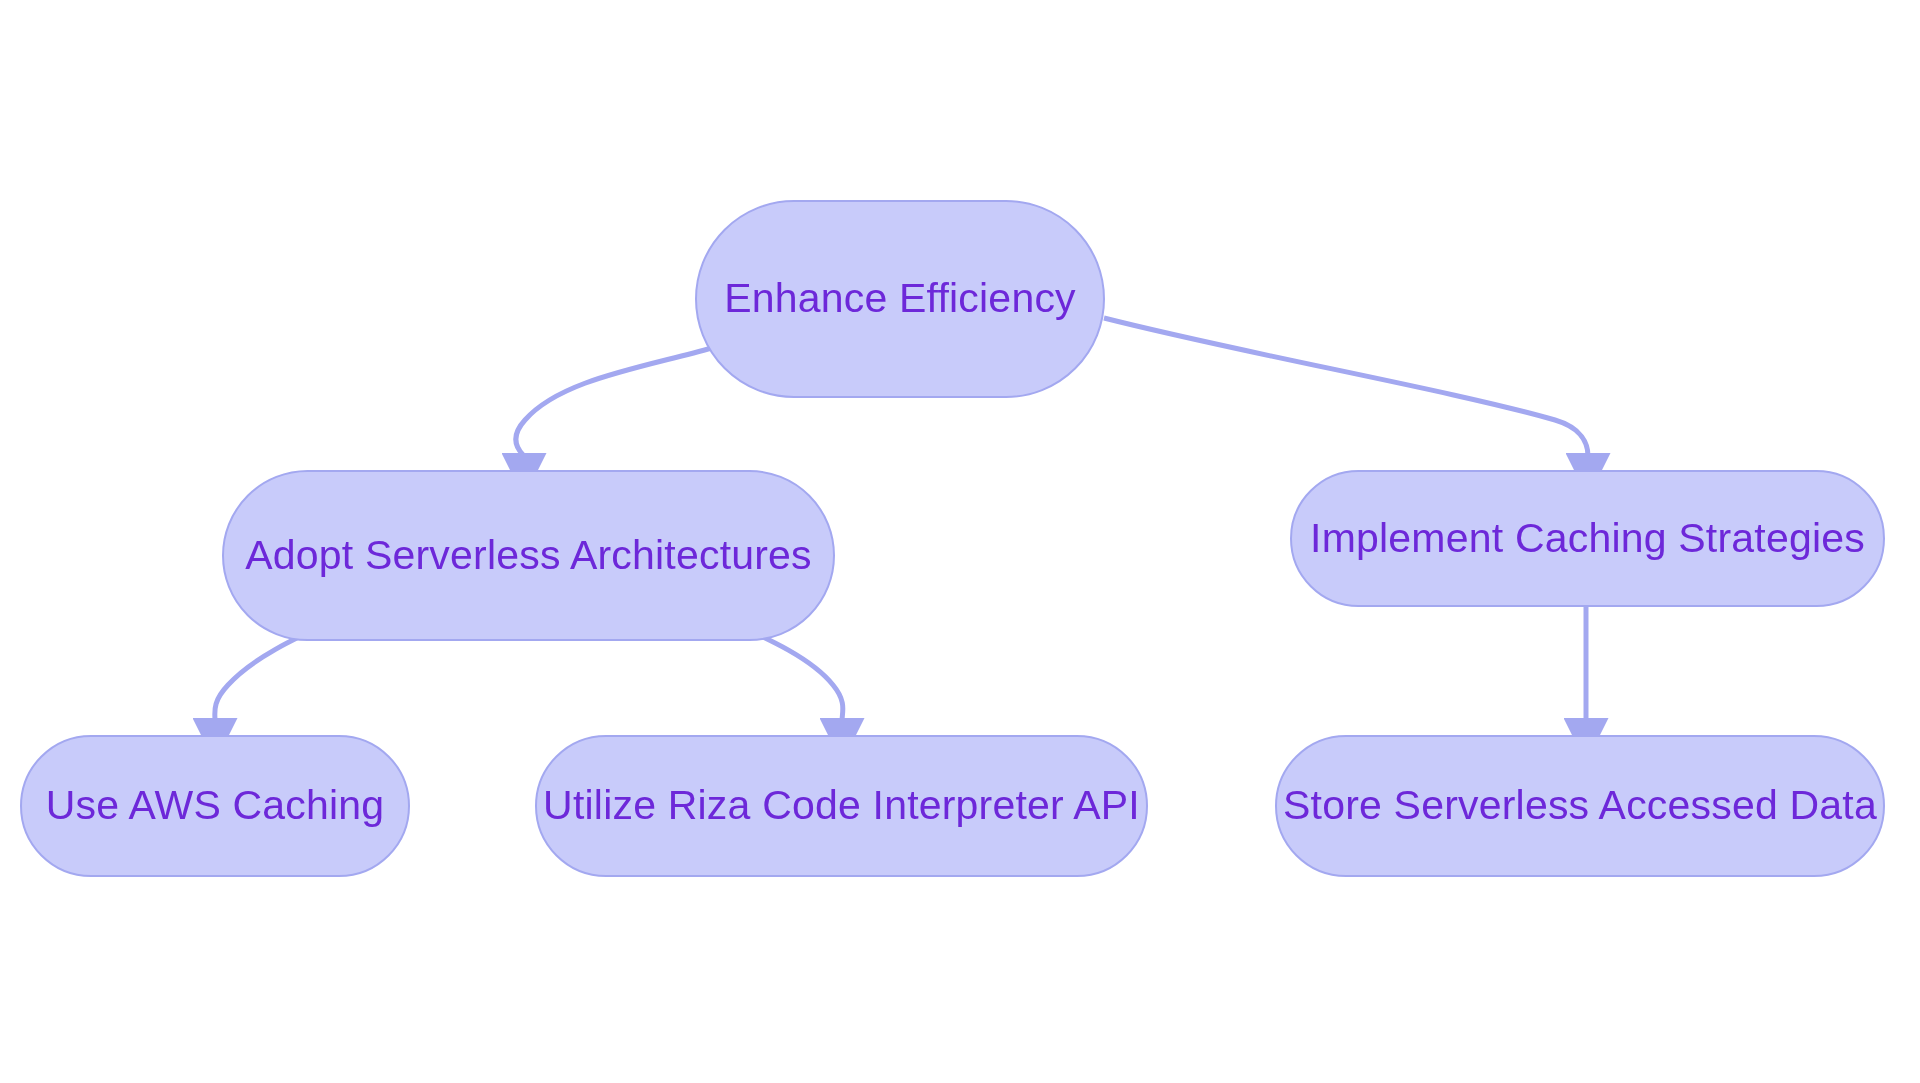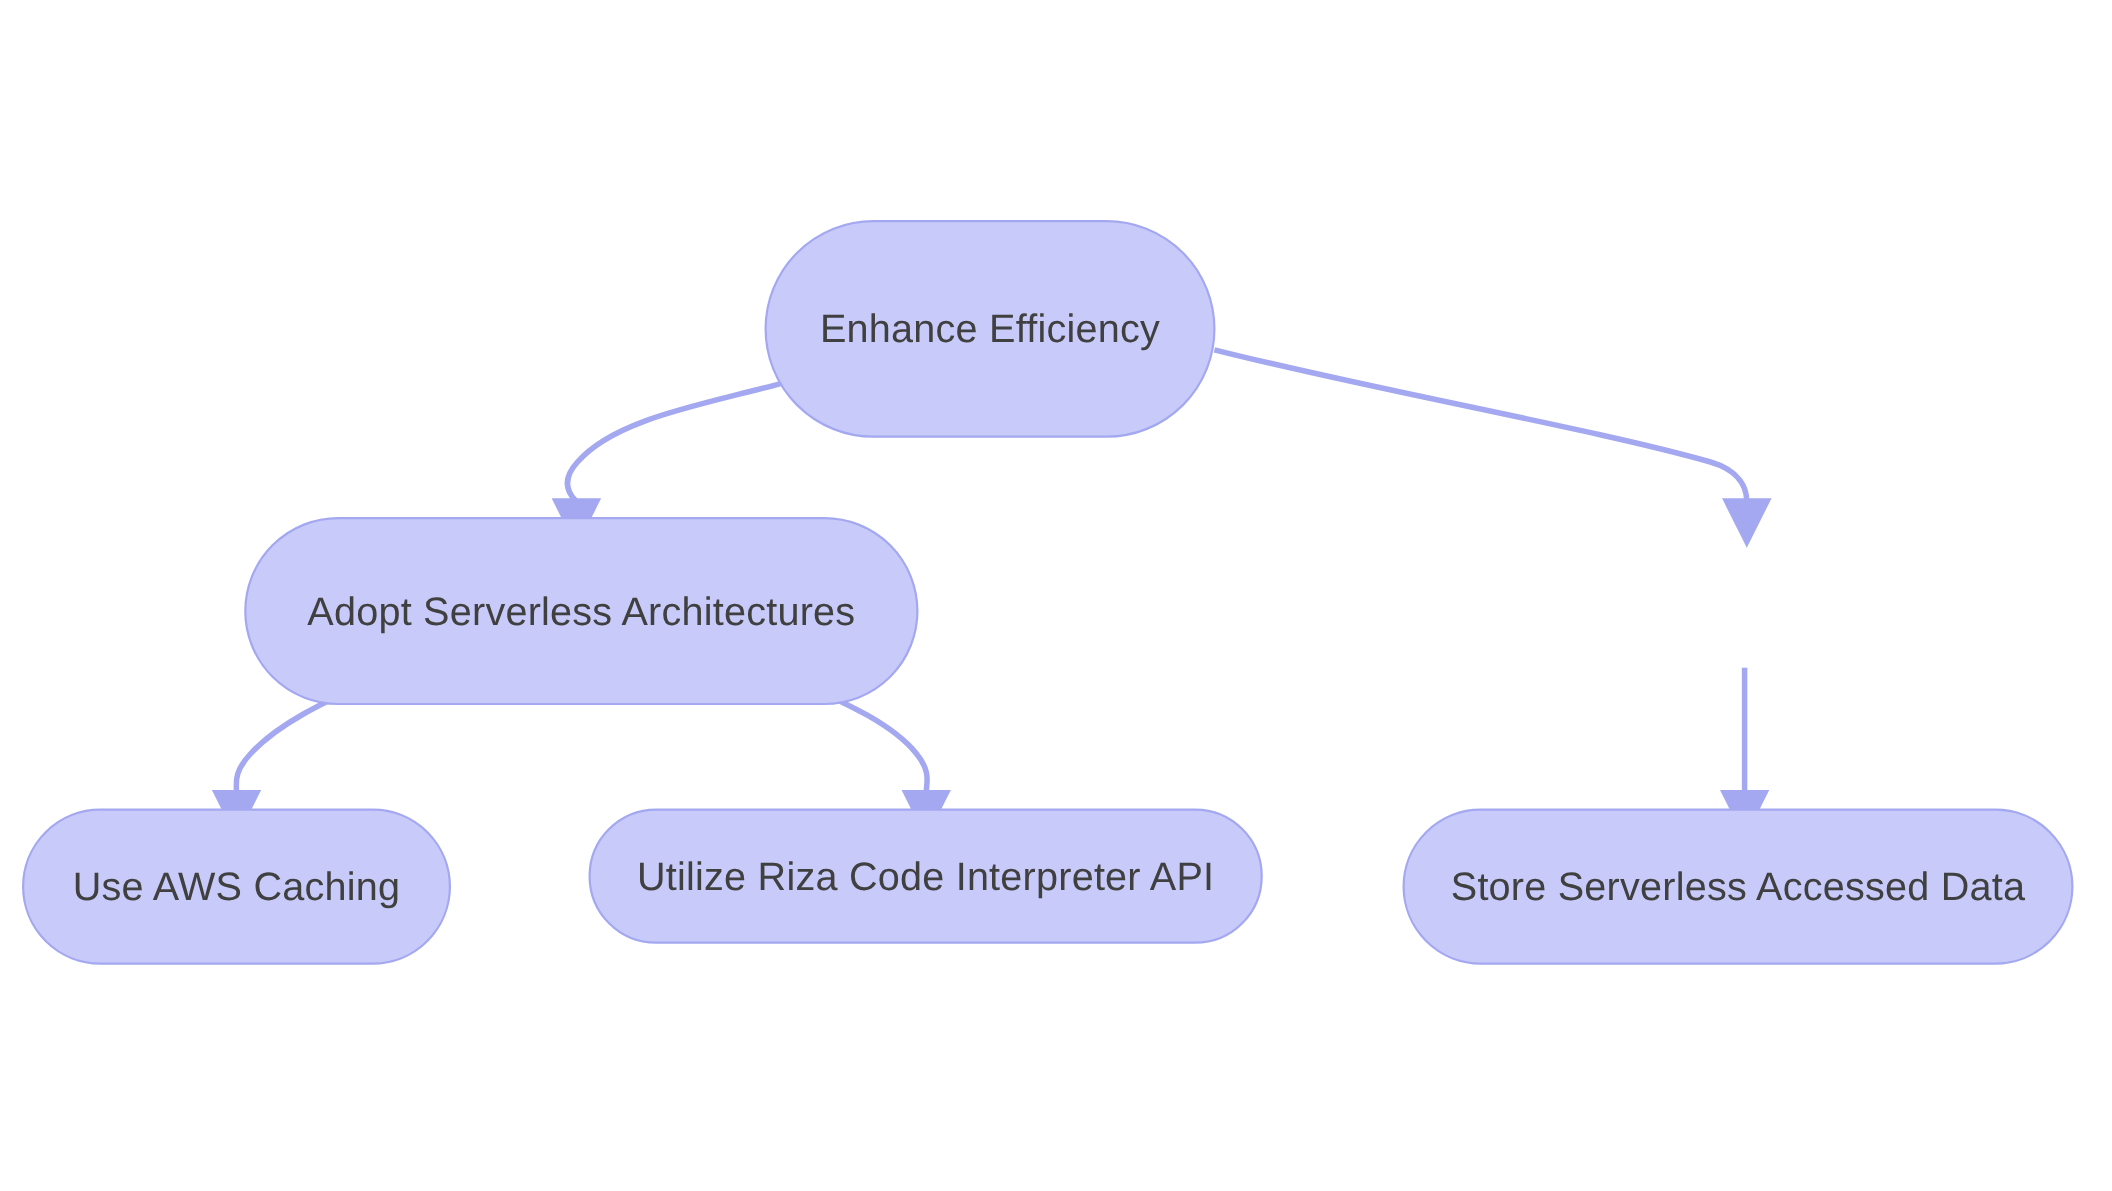--- a/index.html
+++ b/index.html
@@ -31,35 +31,35 @@
     box-sizing: border-box;
     background: #c8cbfa;
     border: 2px solid #a3a8f0;
     border-radius: 999px;
     display: flex;
     align-items: center;
     justify-content: center;
     text-align: center;
   }
   .node-label {
-    color: #404040;
+    color: #6d28d9;
     font-family: "Liberation Sans", sans-serif;
-    font-size: 36px;
+    font-size: 41px;
     font-weight: 400;
     line-height: 1.15;
     letter-spacing: 0.2px;
     white-space: nowrap;
     padding: 0 14px;
   }
   
   #node-root          { left: 695px;  top: 200px; width: 410px; height: 198px; }
   #node-serverless    { left: 222px;  top: 470px; width: 613px; height: 171px; }
   #node-caching       { left: 1290px; top: 470px; width: 595px; height: 137px; }
   #node-lambda        { left: 20px;   top: 735px; width: 390px; height: 142px; }
-  #node-riza          { left: 535px;  top: 735px; width: 613px; height: 123px; }
+  #node-riza          { left: 535px;  top: 735px; width: 613px; height: 142px; }
   #node-store         { left: 1275px; top: 735px; width: 610px; height: 142px; }
 </style>
 </head>
 <body>
 
 <div id="canvas">
 
   <svg id="edge-layer" viewBox="0 0 1920 1083">
     <defs>
       <marker id="arrowhead" markerWidth="10" markerHeight="9" refX="0.6" refY="4.5" orient="auto" markerUnits="strokeWidth">
@@ -79,20 +79,23 @@
   </svg>
 
   <div class="node" id="node-root">
     <span class="node-label">Enhance Efficiency</span>
   </div>
 
   <div class="node" id="node-serverless">
     <span class="node-label">Adopt Serverless Architectures</span>
   </div>
 
+  <div class="node" id="node-caching">
+    <span class="node-label">Implement Caching Strategies</span>
+  </div>
 
   <div class="node" id="node-lambda">
     <span class="node-label">Use AWS Caching</span>
   </div>
 
   <div class="node" id="node-riza">
     <span class="node-label">Utilize Riza Code Interpreter API</span>
   </div>
 
   <div class="node" id="node-store">

